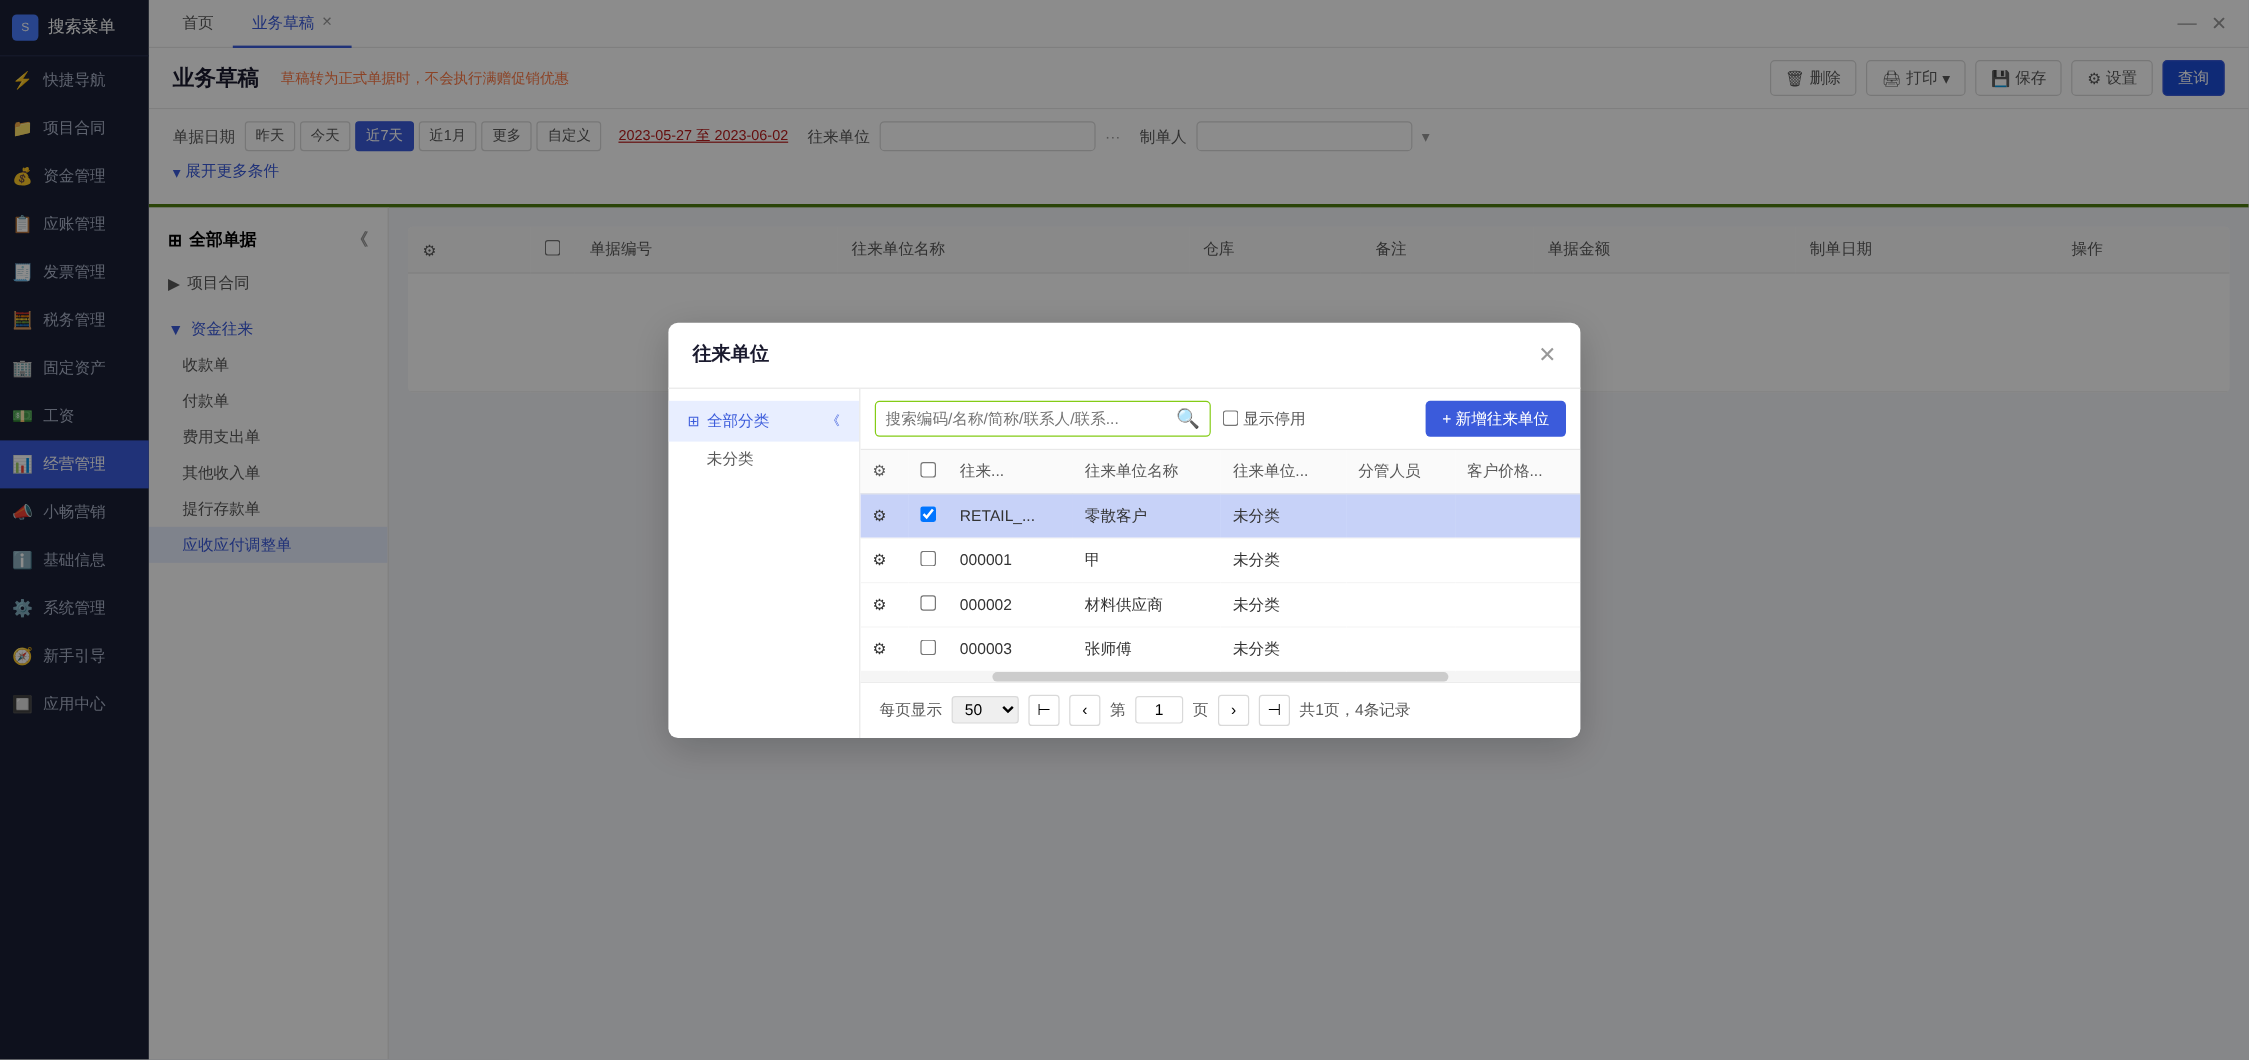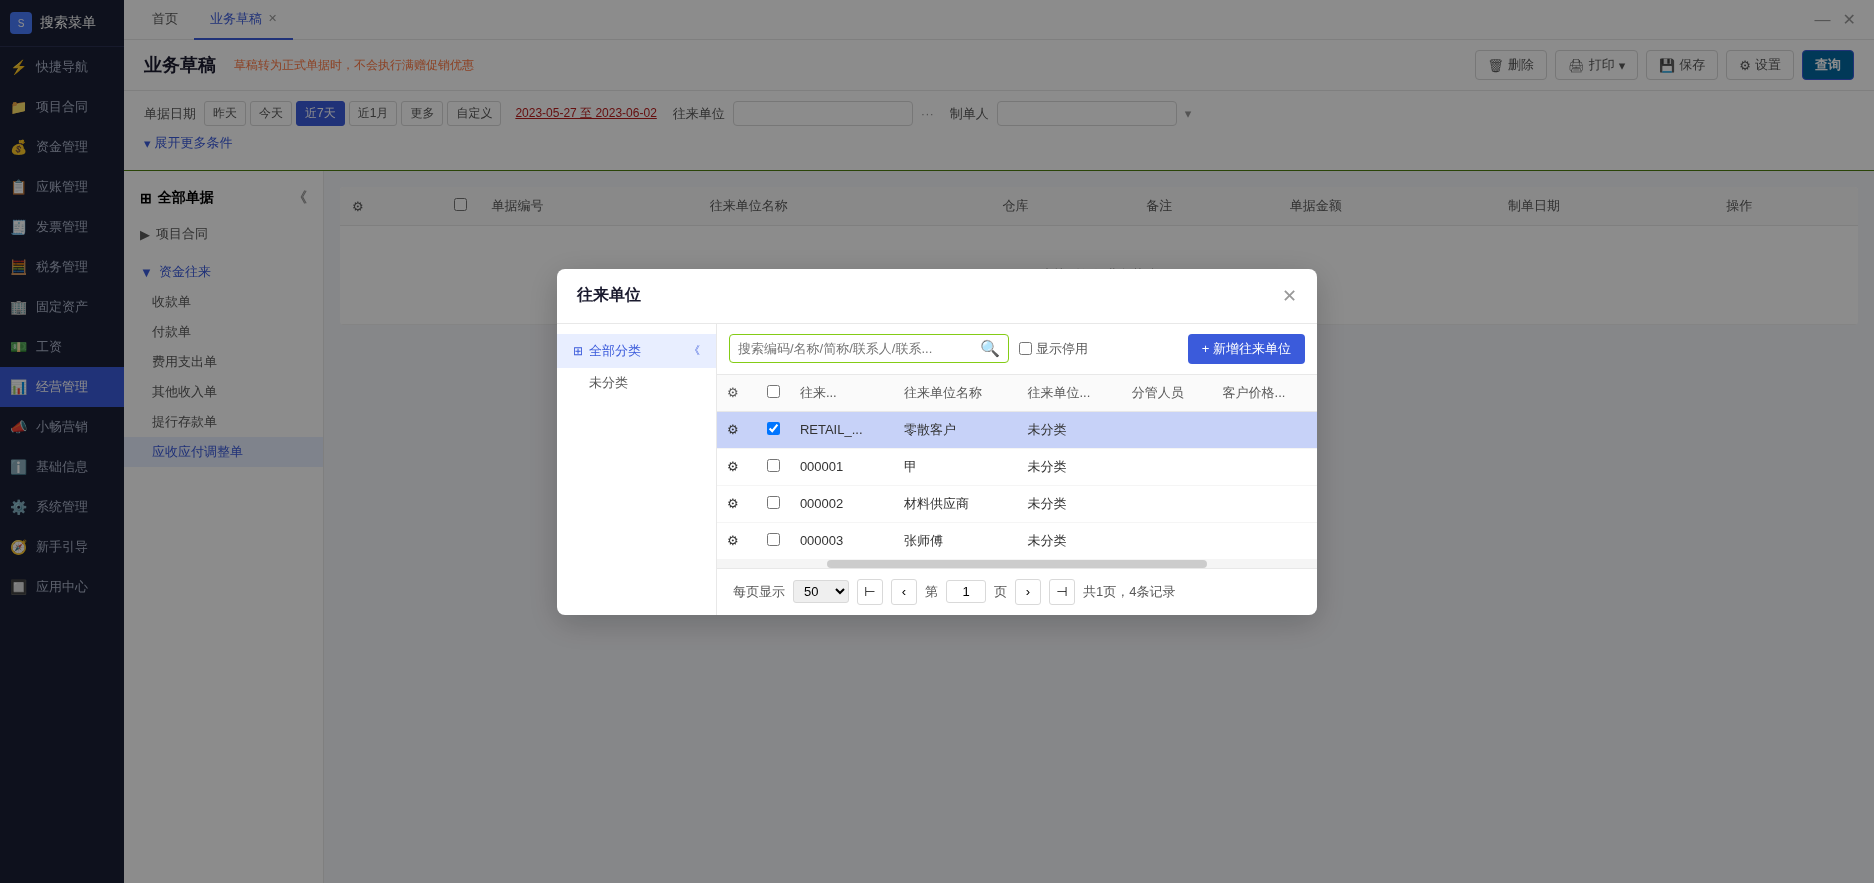--- a/index.html
+++ b/index.html
@@ -39,26 +39,26 @@
     .tab-close { margin-left: 6px; color: #999; font-size: 11px; cursor:pointer; }
     .tab-spacer { flex:1; }
     .tab-min-btn { color:#999; cursor:pointer; font-size:16px; padding:0 6px; }
     .page-title { font-size: 18px; font-weight: 600; color: #1a1a2e; }
     .page-subtitle { font-size: 12px; color: #ff7a45; margin-left: 8px; }
     .toolbar-btn {
       padding: 5px 12px; border: 1px solid #d9d9d9; border-radius: 4px;
       background: #fff; cursor:pointer; font-size: 13px; color: #595959;
       display:flex; align-items:center; gap:4px;
     }
-    .toolbar-btn.primary { background: #0369a1; color:#fff; border-color:#3b5bdb;font-weight:bold; }
+    .toolbar-btn.primary { background: #1d4ed8; color:#fff; border-color:#3b5bdb; }
 
     
     .filter-bar {
       background: #fff; padding: 10px 20px;
-      border-bottom: 1px solid #4d7c0f;
+      border-bottom: 3px solid #4d7c0f;
     }
     .filter-row { display: flex; align-items: center; gap: 16px; flex-wrap: wrap; }
     .filter-item { display: flex; align-items: center; gap: 8px; font-size: 13px; color: #595959; }
     .filter-label { white-space: nowrap; }
     .filter-date-btns { display: flex; gap: 4px; }
     .date-btn {
       padding: 3px 8px; border: 1px solid #d9d9d9; border-radius: 3px;
       font-size: 12px; cursor: pointer; background: #fff; color: #595959;
     }
     .date-btn.active { background: #3b5bdb; color: #fff; border-color: #3b5bdb; }

